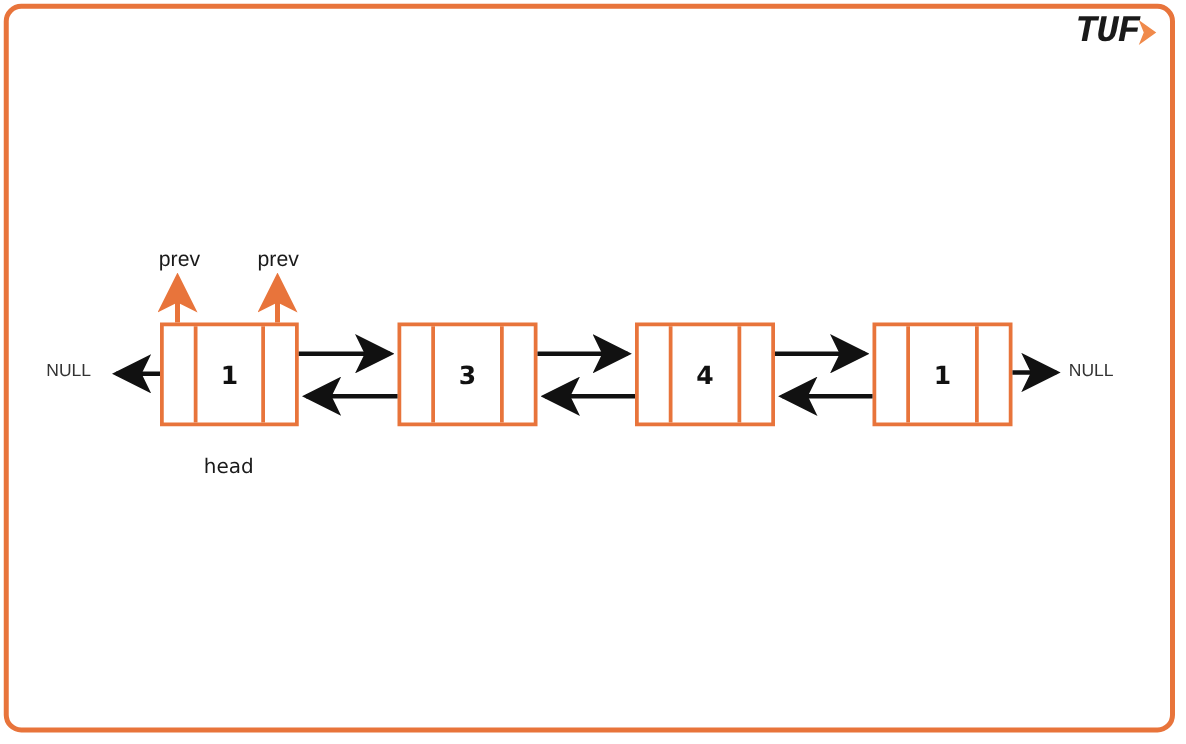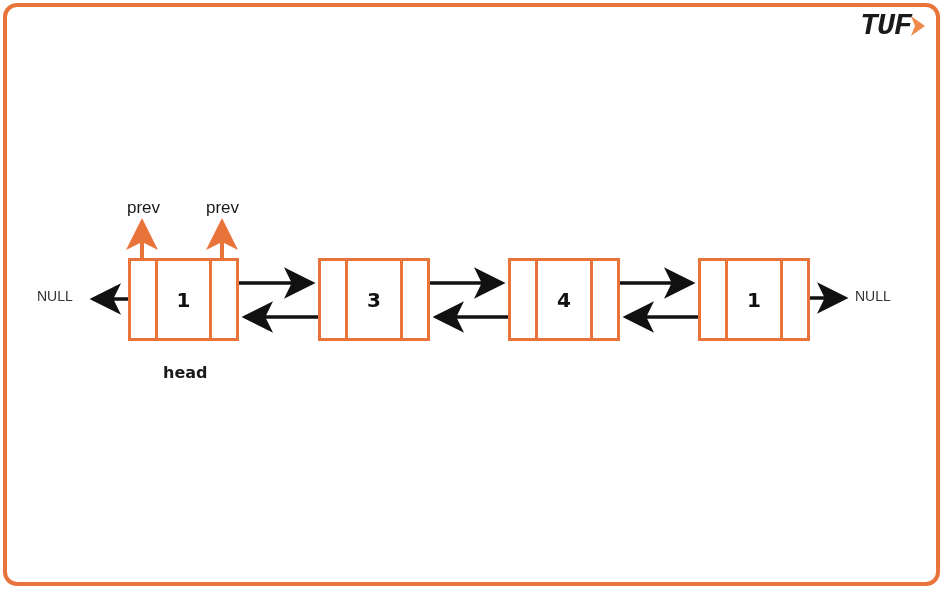--- a/index.html
+++ b/index.html
@@ -96,21 +96,21 @@
   .label-text {
     position: absolute;
     font-family: "Liberation Sans", sans-serif;
     font-size: 17px;
     color: #1a1a1a;
     white-space: nowrap;
   }
   .label-head {
     font-family: "DejaVu Sans", sans-serif;
     font-size: 16px;
-    font-weight: bold;
+    font-weight: normal;
   }
   .label-null {
     font-size: 14px;
     color: #333333;
   }
   .ptr-label {
     font-size: 17px;
     color: #1a1a1a;
   }
   svg.overlay {

